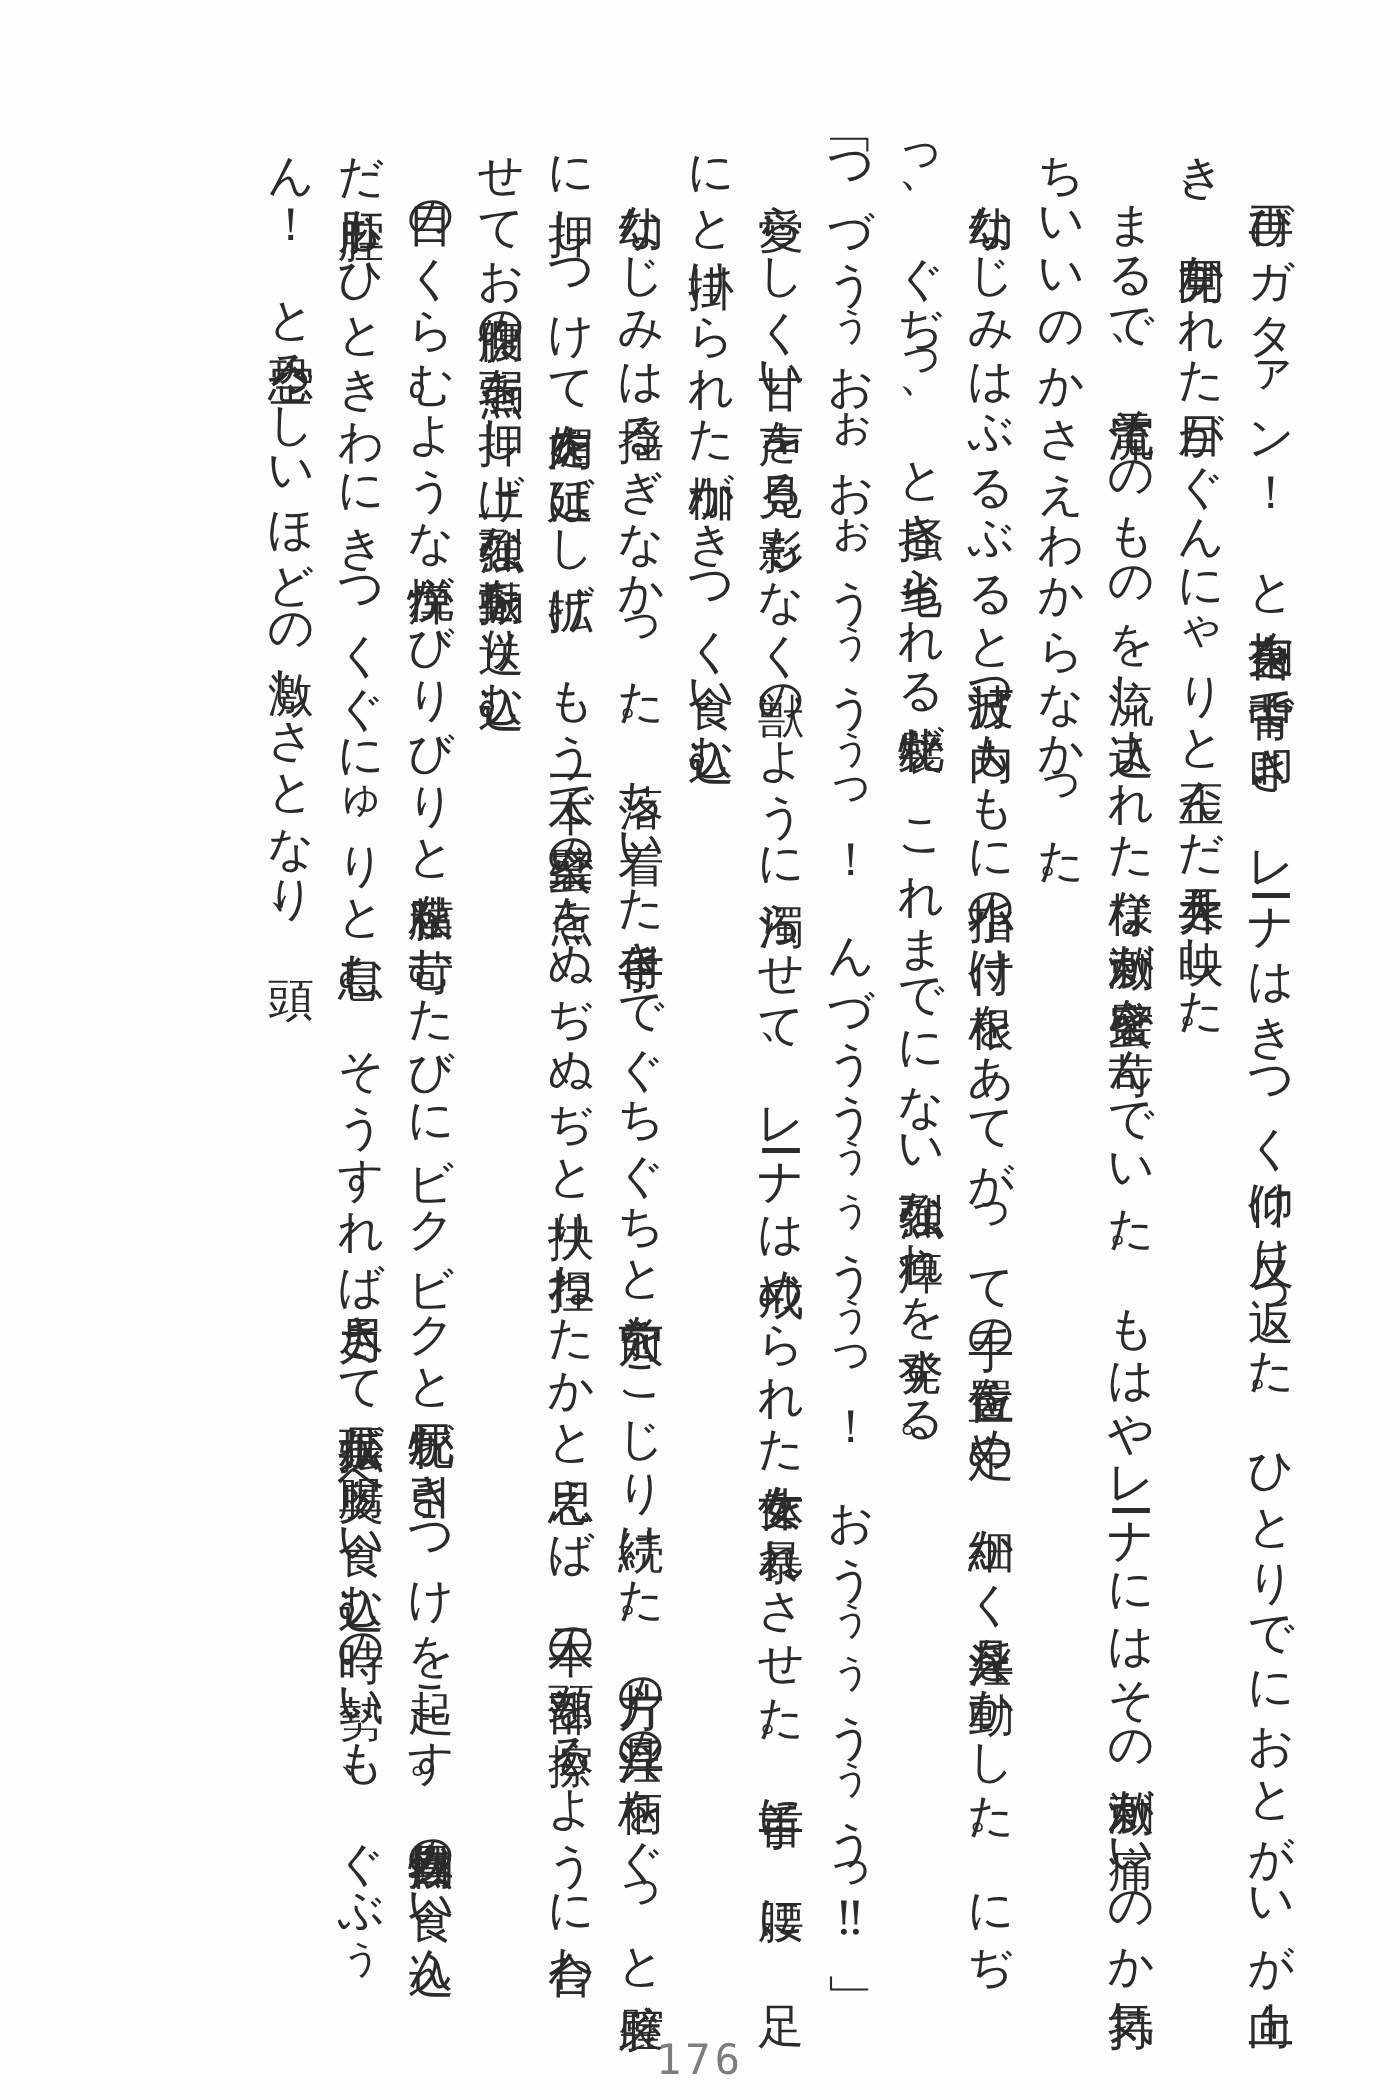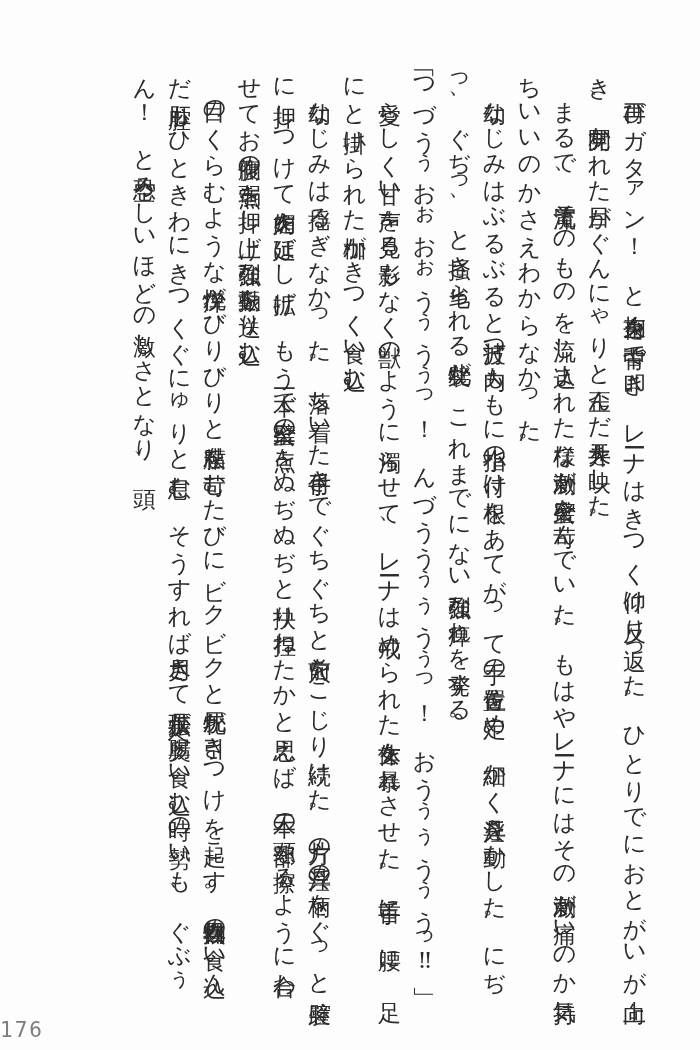--- a/index.html
+++ b/index.html
@@ -38,20 +38,21 @@
     padding: 0;
   }
   .text-area p.indent {
     text-indent: 1em;
   }
   .page-number {
     position: absolute;
     bottom: 8px;
     left: 0;
     width: 100%;
+    text-align: center;
     font-family: "DejaVu Sans Mono", "Liberation Mono", monospace;
     font-size: 21px;
     letter-spacing: 2px;
     color: #7d7d7d;
   }
 </style>
 </head>
 <body>
 
 <div class="page">

